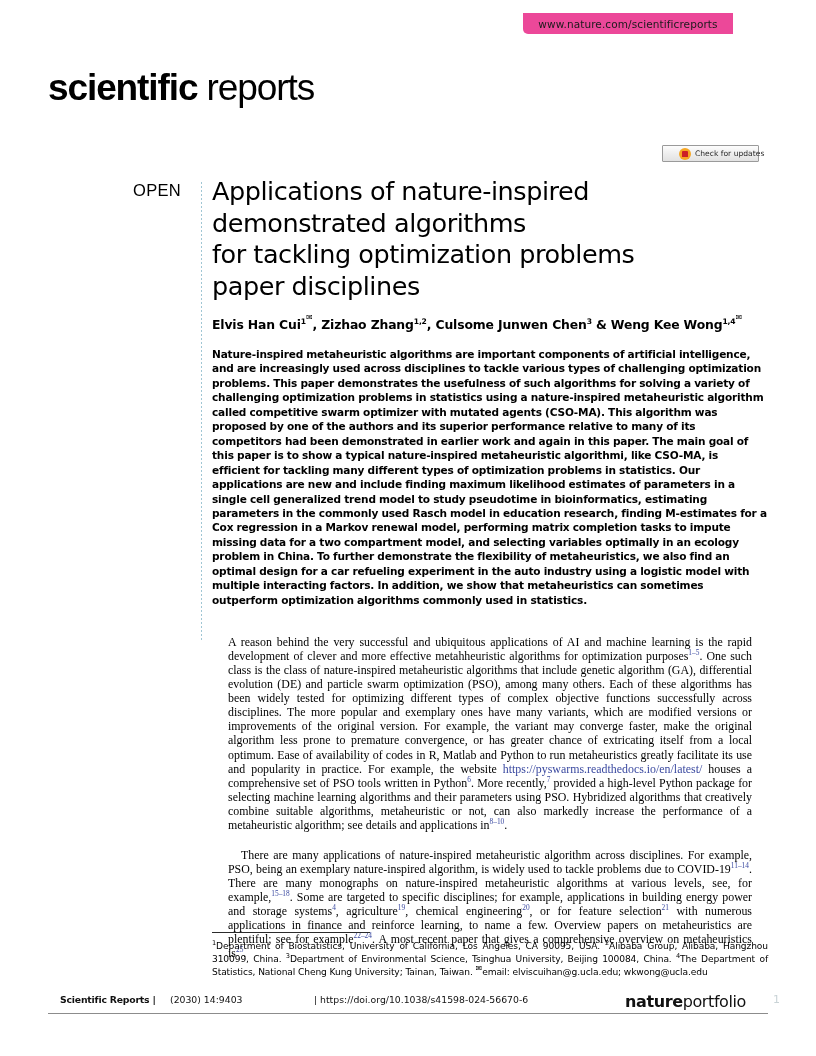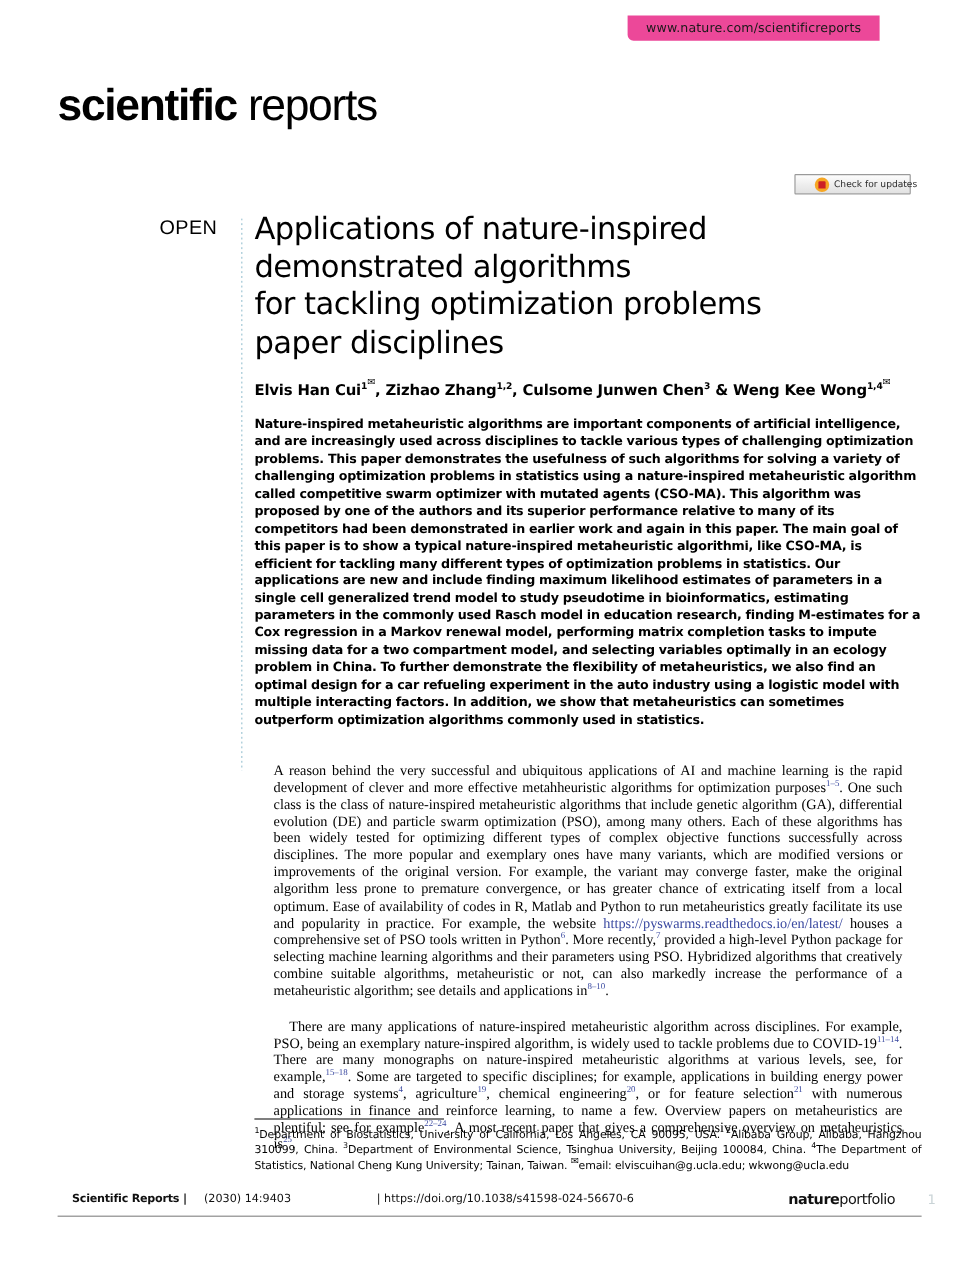--- a/index.html
+++ b/index.html
@@ -255,21 +255,21 @@
   .footer .f-doi {
     position: absolute;
     left: 254px;
     top: 2px;
     white-space: nowrap;
   }
   .footer .f-brand {
     position: absolute;
     right: 34px;
     top: 0px;
-    font-size: 12px;
+    font-size: 16px;
     letter-spacing: -0.4px;
     white-space: nowrap;
     text-align: right;
   }
   .footer .f-brand b { font-weight: bold; }
   .footer .f-page {
     position: absolute;
     right: 0px;
     top: 1px;
     font-size: 11px;

